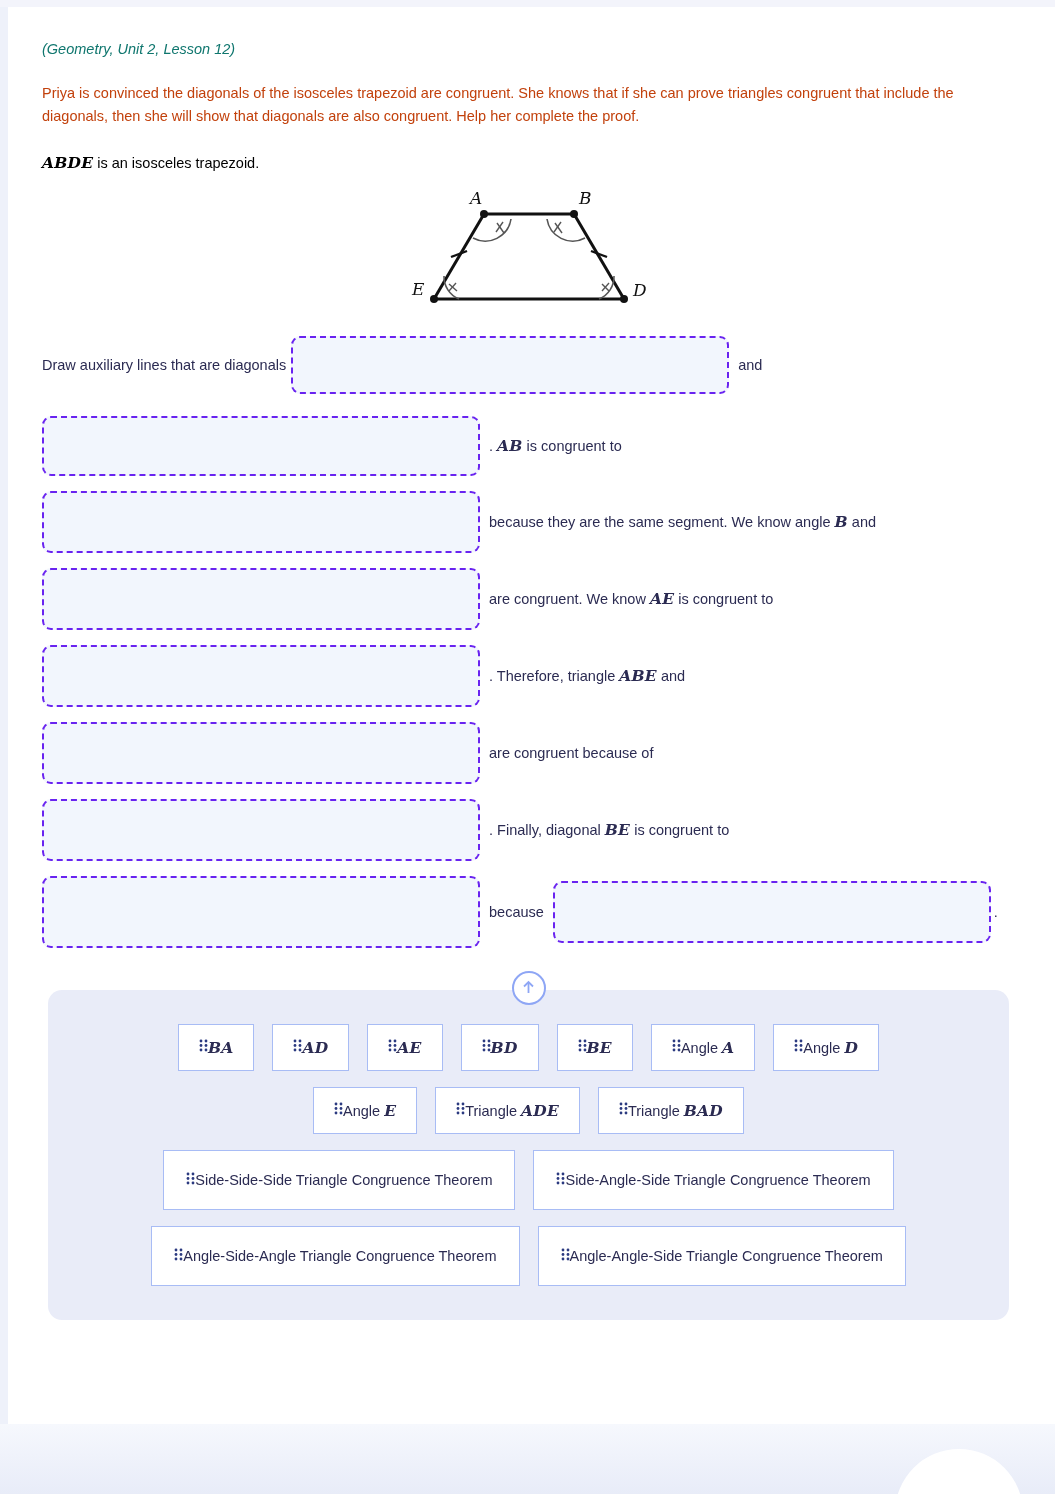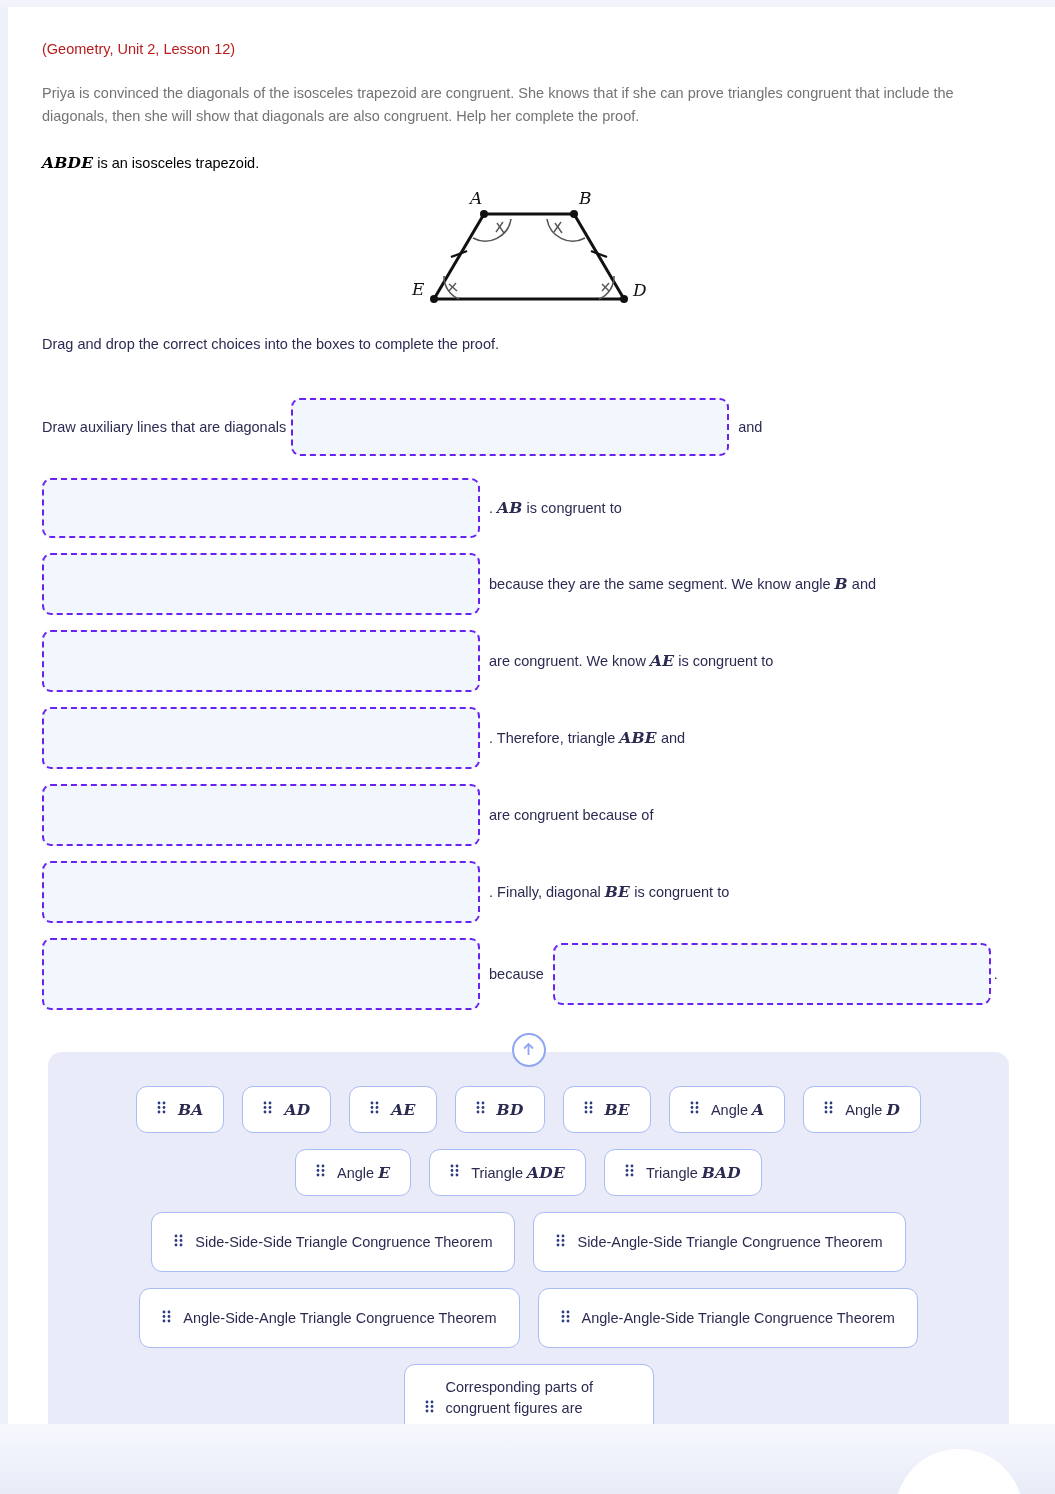--- a/index.html
+++ b/index.html
@@ -20,22 +20,22 @@
   .left-strip {
     position: absolute; top: 7px; left: 0; width: 8px; height: 1417px;
     background: #eef1fa;
   }
   .page {
     position: absolute; top: 7px; left: 8px; width: 1047px; height: 1417px;
     background: #ffffff;
   }
   .content { position: relative; padding: 34px 40px 0 34px; }
 
-  .lesson-tag { font-size: 14.5px; color: #b91c1c; margin: 0 0 25px 0; }
-  .intro { font-size: 14.5px; line-height: 1.62; color: #737373; margin: 0 0 24px 0; max-width: 955px; }
+  .lesson-tag { font-size: 14.5px; color: #0f766e; margin: 0 0 25px 0; font-style: italic; }
+  .intro { font-size: 14.5px; line-height: 1.62; color: #c2410c; margin: 0 0 24px 0; max-width: 955px; }
   .given { font-size: 14.5px; color: #000000; margin: 0 0 10px 0; }
   .instruction { font-size: 14.5px; color: #2b2b52; margin: 0 0 46px 0; }
 
   .mth { font-family: "DejaVu Serif", serif; font-style: italic; font-weight: 700; font-size: 15.5px; letter-spacing: .2px; }
 
   
   .figure-wrap { display: flex; justify-content: center; margin: 14px 0 20px 0; }
 
   
   .proof { position: relative; }
@@ -69,22 +69,22 @@
   .bank {
     background: #e9ecf8;
     border-radius: 14px;
     padding: 34px 22px 34px 22px;
   }
   .bank-row { display: flex; justify-content: center; flex-wrap: nowrap; gap: 18px; margin-bottom: 16px; }
   .bank-row:last-child { margin-bottom: 0; }
   .tile {
     background: #ffffff;
     border: 1.6px solid #a8bcf5;
-    border-radius: 11px;
-    display: flex; align-items: center; gap: 12px;
+    border-radius: 0;
+    display: flex; align-items: center; 
     padding: 13px 20px;
     font-size: 14.5px;
     color: #2b2b52;
     white-space: nowrap;
   }
   .tile-wide { padding: 21px 22px; }
   .tile-multi { padding: 12px 20px; white-space: normal; max-width: 250px; line-height: 1.45; }
   .grip { display: inline-block; flex: none; }
   .tile-label { }
 
@@ -146,21 +146,20 @@
         <line x1="203" y1="98" x2="210" y2="105" stroke="#555555" stroke-width="1.4"></line>
         <line x1="210" y1="97" x2="203" y2="105" stroke="#555555" stroke-width="1.4"></line>
 
         <text x="71" y="18" font-family="DejaVu Serif, serif" font-style="italic" font-size="17" fill="#111111">A</text>
         <text x="180" y="18" font-family="DejaVu Serif, serif" font-style="italic" font-size="17" fill="#111111">B</text>
         <text x="13" y="109" font-family="DejaVu Serif, serif" font-style="italic" font-size="17" fill="#111111">E</text>
         <text x="234" y="110" font-family="DejaVu Serif, serif" font-style="italic" font-size="17" fill="#111111">D</text>
       </svg>
     </div>
 
-    <p class="instruction">Drag and drop the correct choices into the boxes to complete the proof.</p>
 
     <div class="proof">
 
       <div class="aux-row">
         <span class="aux-label">Draw auxiliary lines that are diagonals</span>
         <div class="blank blank-aux" style="width:438px;"></div>
         <span class="row-text">and</span>
       </div>
 
       <div class="proof-row row-gap">
@@ -370,33 +369,20 @@
                   <circle cx="7" cy="2" r="1.4" fill="#2b3a80"></circle>
                   <circle cx="2" cy="6.5" r="1.4" fill="#2b3a80"></circle>
                   <circle cx="7" cy="6.5" r="1.4" fill="#2b3a80"></circle>
                   <circle cx="2" cy="11" r="1.4" fill="#2b3a80"></circle>
                   <circle cx="7" cy="11" r="1.4" fill="#2b3a80"></circle>
                 </svg></span>
             <span class="tile-label">Angle-Angle-Side Triangle Congruence Theorem</span>
           </div>
         </div>
 
-        <div class="bank-row">
-          <div class="tile tile-multi">
-            <span class="grip"><svg width="9" height="13" viewBox="0 0 9 13">
-                  <circle cx="2" cy="2" r="1.4" fill="#2b3a80"></circle>
-                  <circle cx="7" cy="2" r="1.4" fill="#2b3a80"></circle>
-                  <circle cx="2" cy="6.5" r="1.4" fill="#2b3a80"></circle>
-                  <circle cx="7" cy="6.5" r="1.4" fill="#2b3a80"></circle>
-                  <circle cx="2" cy="11" r="1.4" fill="#2b3a80"></circle>
-                  <circle cx="7" cy="11" r="1.4" fill="#2b3a80"></circle>
-                </svg></span>
-            <span class="tile-label">Corresponding parts of congruent figures are congruent</span>
-          </div>
-        </div>
 
       </div>
     </div>
 
   </div>
 </div>
 
 <div class="bottom-band">
   <div class="bottom-blob"></div>
 </div>

